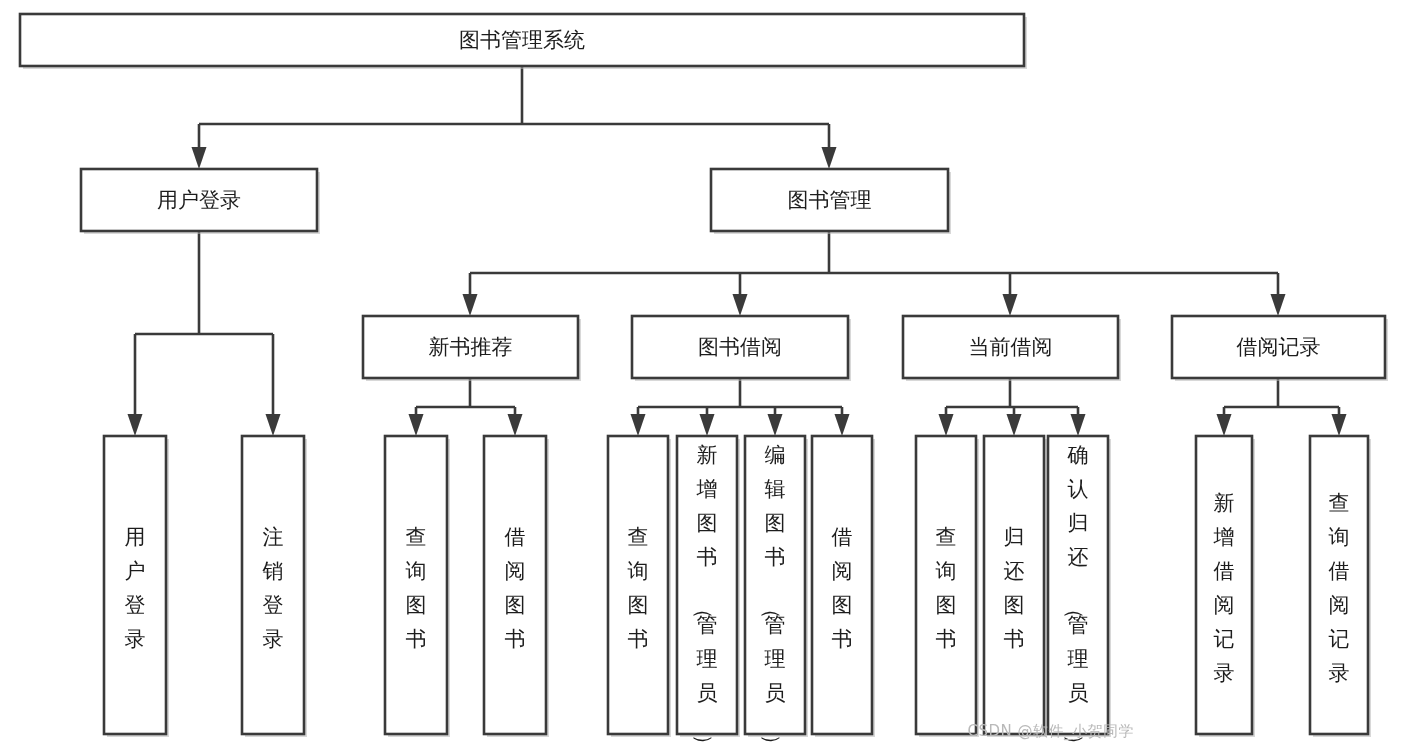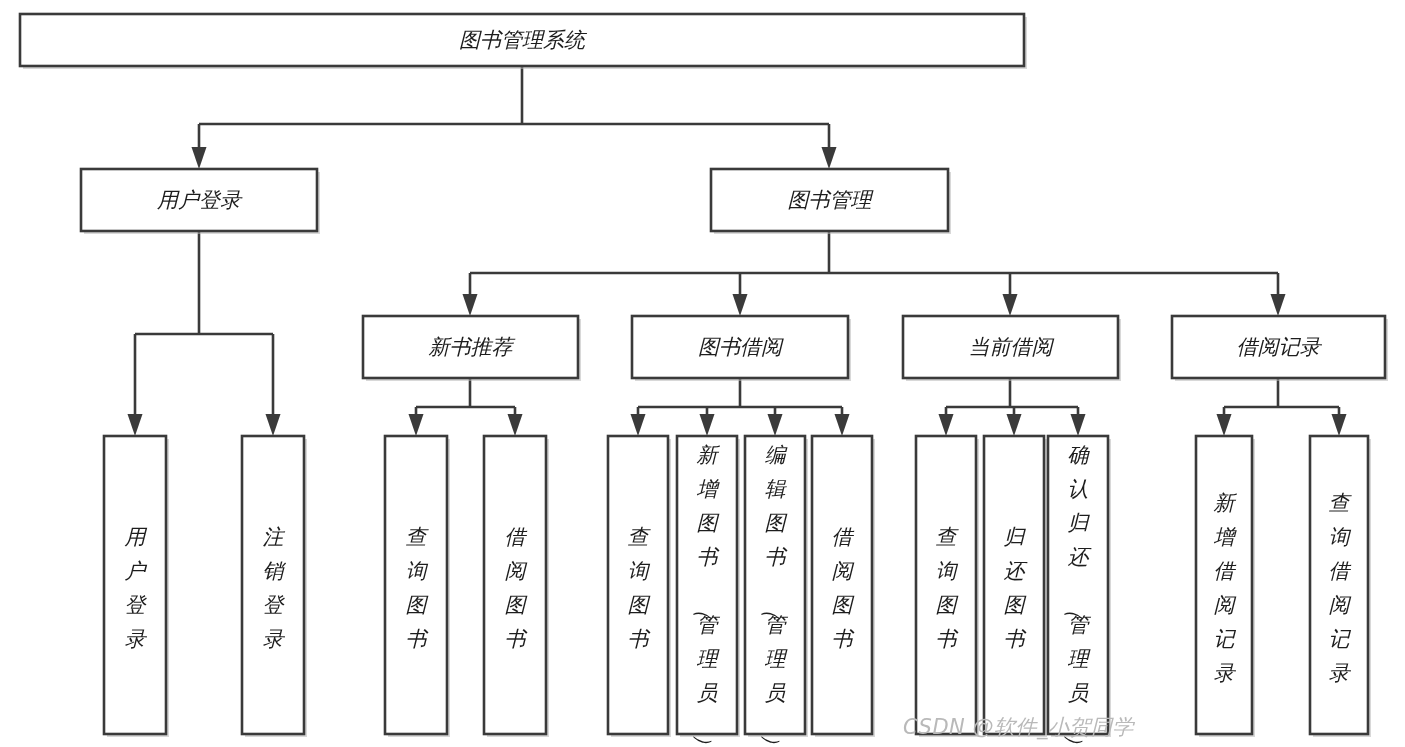--- a/index.html
+++ b/index.html
@@ -14,21 +14,20 @@
     position: relative;
     overflow: hidden;
     font-family: "DejaVu Sans", "Liberation Sans", sans-serif;
   }
   #diagram-root {
     position: absolute;
     left: 0;
     top: 0;
     width: 1146px;
     height: 747px;
-    font-style: italic;
   }
   svg#flow {
     display: block;
     width: 1405px;
     height: 747px;
   }
   .node-box {
     fill: #ffffff;
     stroke: #3a3a3a;
     stroke-width: 2.6;
@@ -58,21 +57,21 @@
     fill: #1d1d1d;
     font-family: "DejaVu Sans", "Liberation Sans", sans-serif;
     font-size: 21px;
     text-anchor: middle;
   }
   .watermark {
     position: absolute;
     right: 12px;
     bottom: 6px;
     font-family: "DejaVu Sans", "Liberation Sans", sans-serif;
-    font-size: 21px;
+    font-size: 15px;
     color: #b9b9b9;
     letter-spacing: 0.5px;
     white-space: nowrap;
     user-select: none;
   }
 </style>
 </head>
 <body>
 
 <div id="diagram-root">

